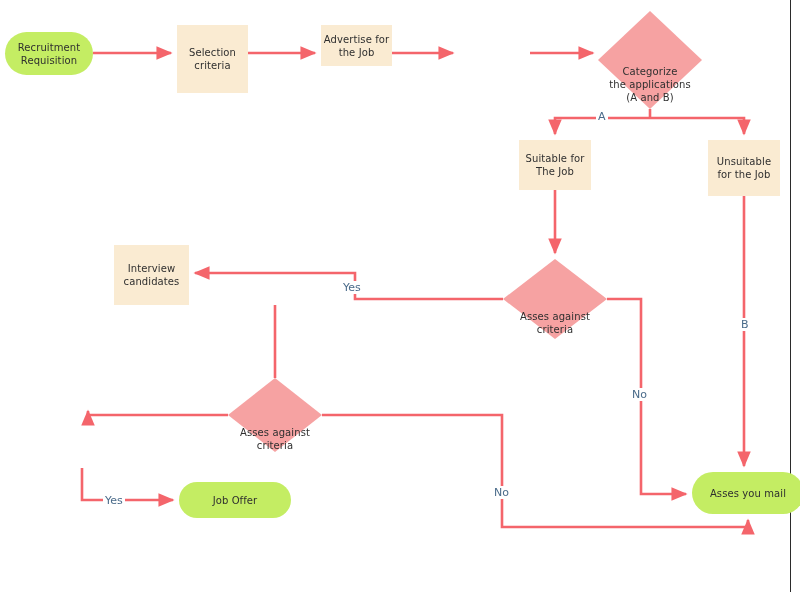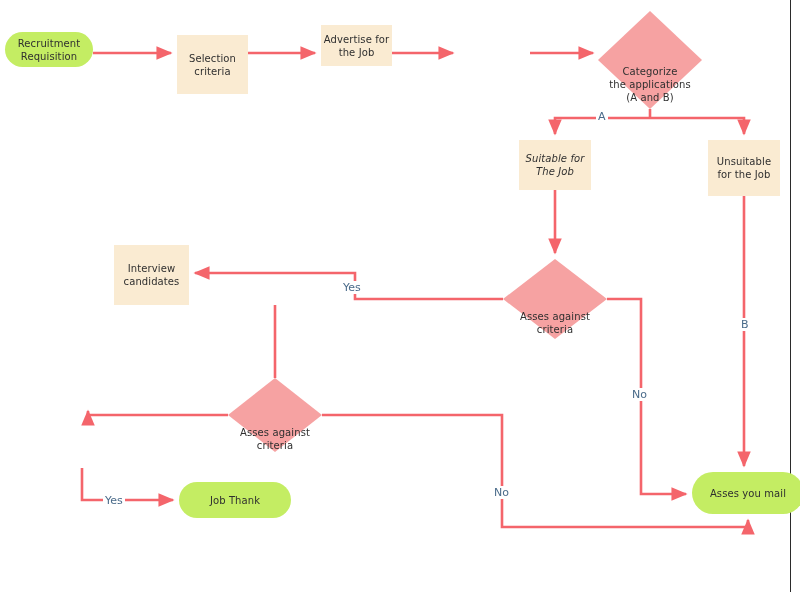--- a/index.html
+++ b/index.html
@@ -114,46 +114,46 @@
       <path d="M275,305 L275,378"></path>
 
       <path d="M228,415 L88,415 L88,411" marker-end="url(#arrow)"></path>
 
       <path d="M82,468 L82,500 L173,500" marker-end="url(#arrow)"></path>
 
       <path d="M322,415 L502,415 L502,527 L748,527 L748,520" marker-end="url(#arrow)"></path>
     </g>
   </svg>
 
-  <div class="node node-terminator" style="left:5px; top:32px; width:88px; height:35px;">
+  <div class="node node-terminator" style="left:5px; top:32px; width:88px; height:43px;">
     <span>Recruitment
 Requisition</span>
   </div>
 
-  <div class="node node-process" style="left:177px; top:35px; width:71px; height:59px;">
+  <div class="node node-process" style="left:177px; top:25px; width:71px; height:68px;">
     <span>Selection
 criteria</span>
   </div>
 
   <div class="node node-process" style="left:321px; top:25px; width:71px; height:41px;">
     <span>Advertise for
 the Job</span>
   </div>
 
 
   <div class="node node-decision" style="left:598px; top:11px; width:104px; height:98px;">
     <svg class="diamond-shape" viewBox="0 0 100 100" preserveAspectRatio="none">
       <polygon points="50,0 100,50 50,100 0,50" fill="#f6a2a2"></polygon>
     </svg>
     <span class="dlabel">Categorize
 the applications
 (A and B)</span>
   </div>
 
-  <div class="node node-process" style="left:519px; top:140px; width:72px; height:50px;font-style:italic;">
+  <div class="node node-process" style="left:519px; top:140px; width:72px; height:50px;">
     <span>Suitable for
 The Job</span>
   </div>
 
   <div class="node node-process" style="left:708px; top:140px; width:72px; height:56px;">
     <span>Unsuitable
 for the Job</span>
   </div>
 
   <div class="node node-decision" style="left:503px; top:259px; width:104px; height:80px;">
@@ -172,21 +172,21 @@
   <div class="node node-decision" style="left:228px; top:378px; width:94px; height:74px;">
     <svg class="diamond-shape" viewBox="0 0 100 100" preserveAspectRatio="none">
       <polygon points="50,0 100,50 50,100 0,50" fill="#f6a2a2"></polygon>
     </svg>
     <span class="dlabel">Asses against
 criteria</span>
   </div>
 
 
   <div class="node node-terminator" style="left:179px; top:482px; width:112px; height:36px;">
-    <span>Job Thank</span>
+    <span>Job Offer</span>
   </div>
 
   <div class="node node-terminator" style="left:692px; top:472px; width:112px; height:42px;">
     <span>Asses you mail</span>
   </div>
 
   <div class="edge-label" style="left:596px; top:110px;">A</div>
   <div class="edge-label" style="left:739px; top:318px;">B</div>
   <div class="edge-label" style="left:341px; top:281px;">Yes</div>
   <div class="edge-label" style="left:630px; top:388px;">No</div>

